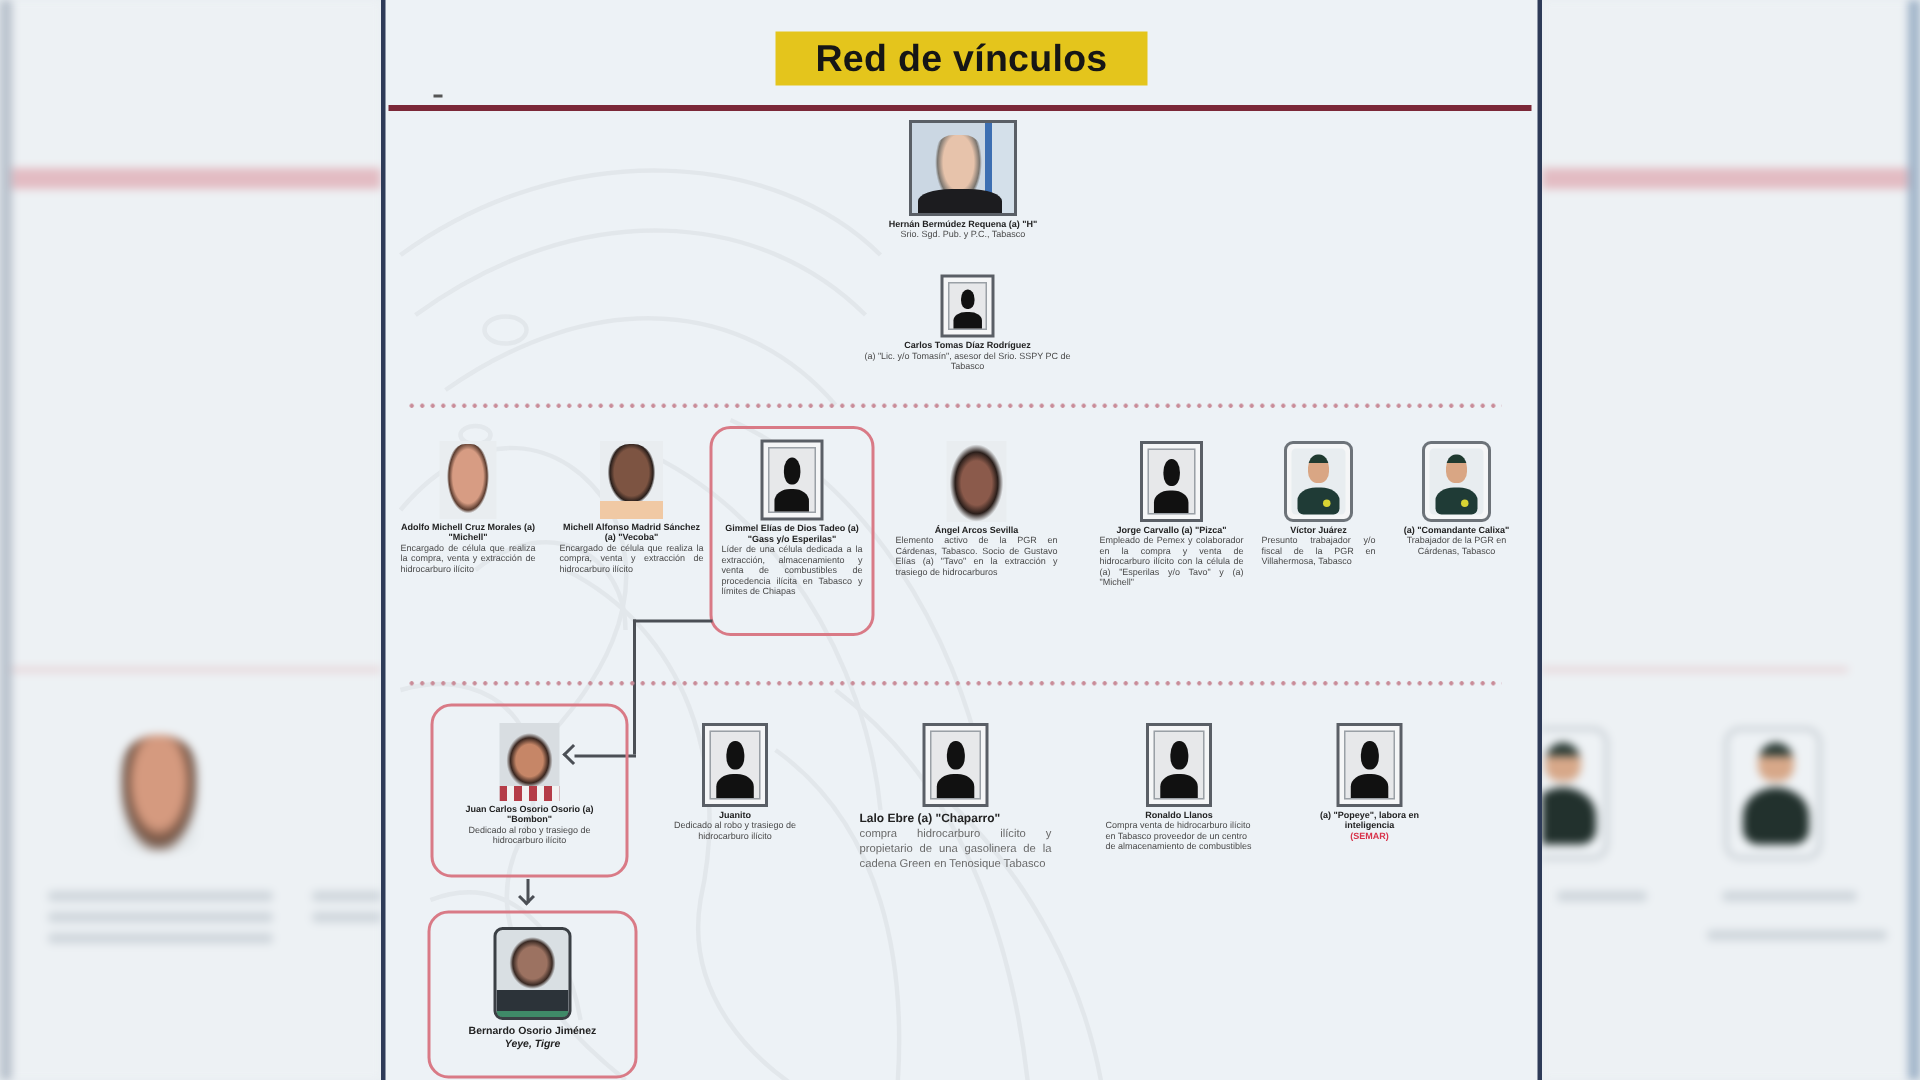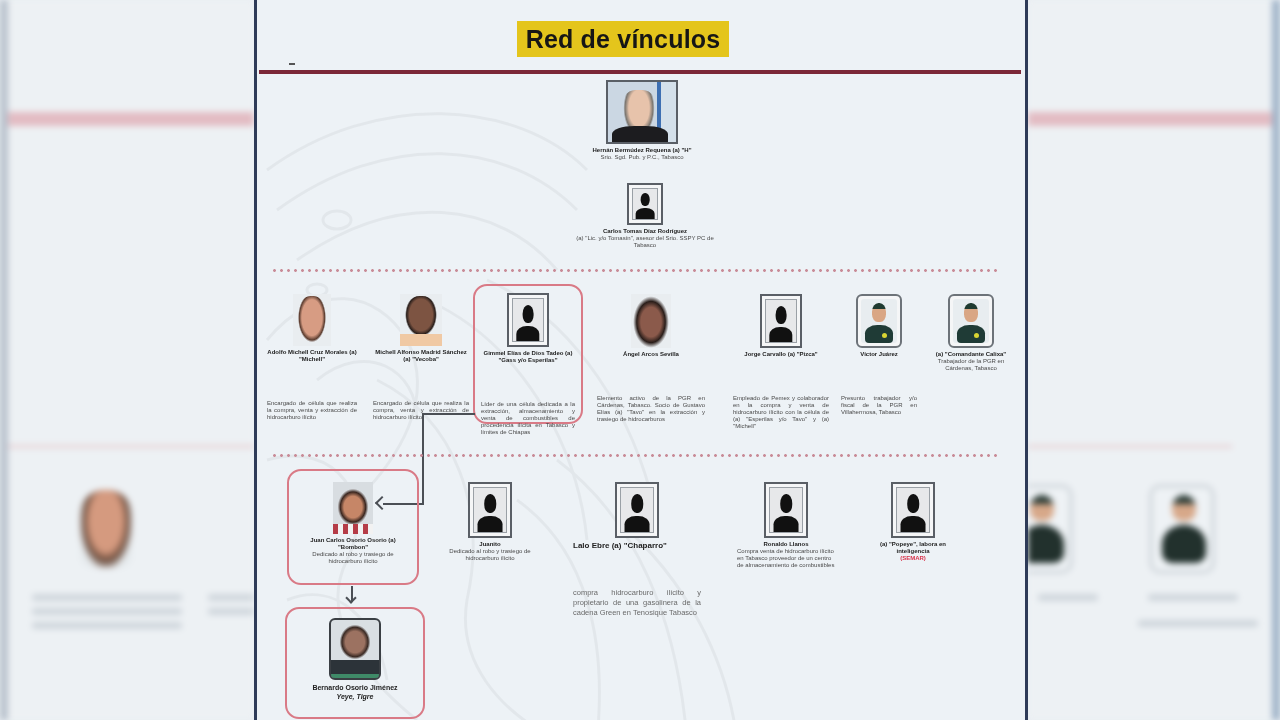--- a/index.html
+++ b/index.html
@@ -38,21 +38,21 @@
     background: #edf2f6;
     border-left: 3px solid #2e3b58;
     border-right: 3px solid #2e3b58;
     overflow: hidden;
   }
   .watermark {
     position: absolute; left: 0; top: 80px; width: 560px; height: 660px;
     opacity: 0.5;
   }
   .title-box {
-    position: absolute; left: 260px; top: 21px; width: 212px; height: 36px;
+    position: absolute; left: 260px; top: 21px; width: 248px; height: 36px;
     background: #e4c51c;
     display: flex; align-items: center; justify-content: center;
   }
   .title-box span { font-weight: 700; font-size: 25px; color: #161616; letter-spacing: 0.2px; }
   .topline { position: absolute; left: 2px; right: 4px; top: 70px; height: 4px; background: #7b2838; }
   .tick-mark { position:absolute; left: 32px; top: 63px; width: 6px; height: 2px; background:#555; }
   .dotline {
     position: absolute; height: 3px;
     background-image: radial-gradient(circle, #c98c98 1.2px, transparent 1.6px);
     background-size: 7px 3px;
@@ -72,21 +72,21 @@
     position:absolute; inset:0;
   }
   .officer {
     position:absolute; inset:3px; background:#e8edf0; border-radius:3px;
   }
   .officer::before { content:""; position:absolute; left:30%; top:8%; width:40%; height:44%; border-radius:45% 45% 40% 40%; background: linear-gradient(#1f3a30 0 30%, #d9a684 30%); }
   .officer::after { content:""; position:absolute; left:12%; bottom:0; width:76%; height:42%; border-radius:45% 45% 4px 4px; background:#1f3b36; }
   .badge-dot { position:absolute; right:30%; bottom:16%; width:5px; height:5px; border-radius:50%; background:#d8d433; z-index:2; }
   .nm { font-size: 6px; font-weight: 700; color: #222; line-height: 7px; margin-top: 3px; }
   .ds { font-size: 6px; color: #4a4a4a; line-height: 7px; }
-  .ds.just { text-align: justify; margin-top: 37px; }
+  .ds.just { text-align: justify; }
   .red { color: #d8324a; font-weight: 700; }
   .hl-box { position:absolute; border: 2px solid #d97a86; border-radius: 14px; }
   .connector { position:absolute; border-color:#4b4f55; border-style:solid; }
 </style>
 </head>
 <body>
 
 <div class="bg-side bg-left">
   <div class="bg-band"></div>
   <div class="bg-dash"></div>

